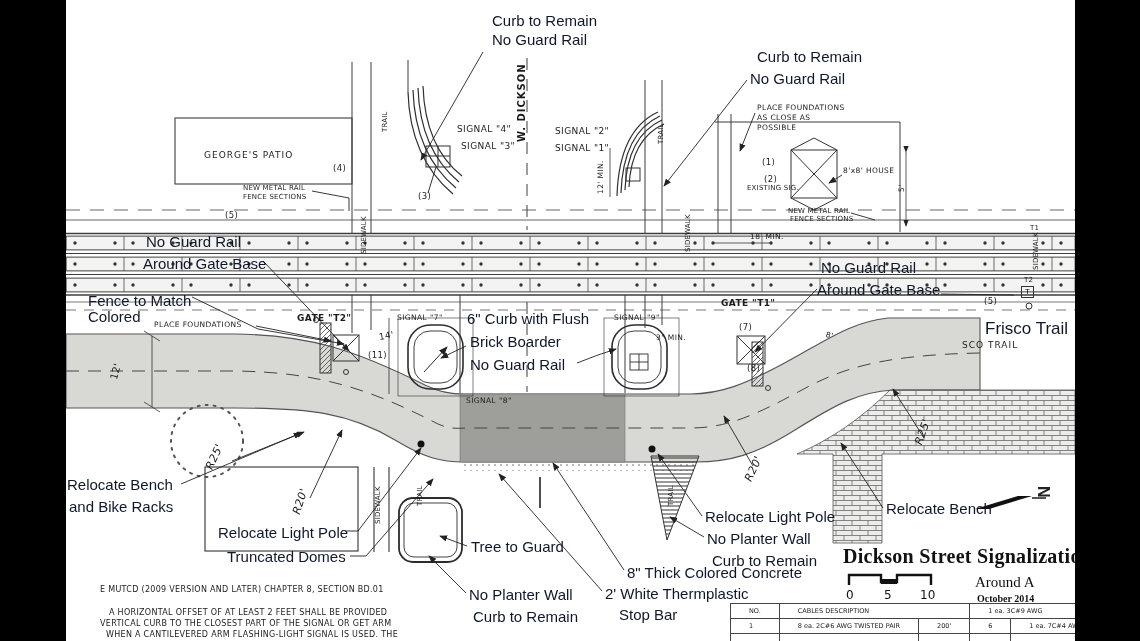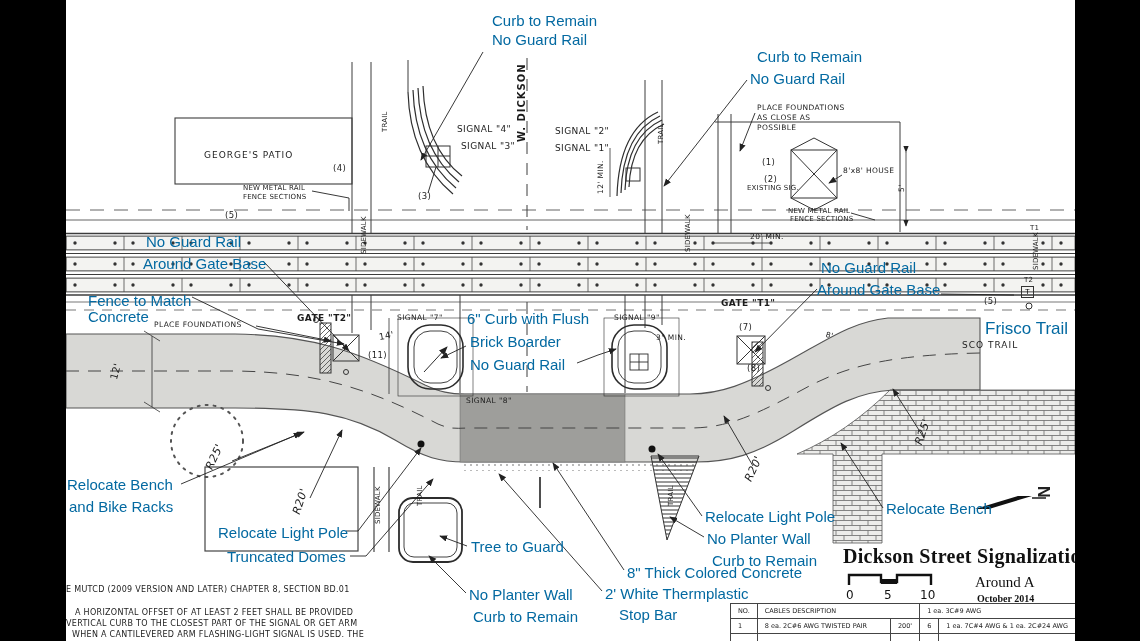--- a/index.html
+++ b/index.html
@@ -3,38 +3,38 @@
 <meta charset="utf-8">
 <style>
   html,body{margin:0;padding:0;background:#fff;}
   #canvas{position:relative;width:1140px;height:641px;background:#fff;overflow:hidden;
           font-family:"Liberation Sans",sans-serif;}
   .bar{position:absolute;top:0;height:641px;background:#000;z-index:50;}
   #bar-left{left:0;width:66px;}
   #bar-right{left:1075px;width:65px;}
   svg.lines{position:absolute;left:0;top:0;z-index:1;}
   .t{position:absolute;white-space:nowrap;z-index:4;}
-  .callout{font-size:15px;line-height:1.25;color:#0369a1;}
+  .callout{font-size:15px;line-height:1.25;color:#0f172a;}
   .callout.lg{font-size:17px;}
   .plan{font-family:"DejaVu Sans",sans-serif;font-size:8.5px;color:#1c1c1c;letter-spacing:.4px;}
   .plan.xs{font-size:7px;letter-spacing:.2px;}
   .plan.sm{font-size:7.5px;}
   .plan.md{font-size:9px;}
   .plan.it{font-style:italic;font-size:11px;letter-spacing:.5px;}
   .rot{transform-origin:0 0;}
-  .note{font-family:"DejaVu Sans",sans-serif;font-size:8px;color:#222;letter-spacing:.3px;}
+  .note{font-family:"DejaVu Sans",sans-serif;font-size:8px;color:#222;letter-spacing:.3px;margin-left:34px;}
   .serif{font-family:"Liberation Serif",serif;color:#111;}
   #plan-title{font-size:20px;font-weight:bold;letter-spacing:.3px;}
   #exhibit{font-size:15px;}
   #date{font-size:10px;font-weight:bold;}
   .scale-num{font-family:"DejaVu Sans",sans-serif;font-size:12px;color:#111;}
   #cable-table{position:absolute;left:730px;top:603px;width:346px;z-index:5;}
   #cable-table table{border-collapse:collapse;width:100%;font-family:"DejaVu Sans",sans-serif;
       font-size:6.5px;color:#222;}
-  #cable-table td{border:1px solid #444;padding:1px 7px;height:12px;overflow:hidden;white-space:nowrap;}
+  #cable-table td{border:1px solid #444;padding:1px 18px;height:12px;overflow:hidden;white-space:nowrap;}
   #t-box{border:1px solid #333;width:11px;height:10px;font-size:7px;text-align:center;line-height:10px;
       font-family:"DejaVu Sans",sans-serif;}
   #compass-n{font-size:16px;font-weight:bold;color:#222;}
 </style>
 </head>
 <body>
 
 <div id="canvas">
 
   <svg class="lines" width="1140" height="641" viewBox="0 0 1140 641">
@@ -244,21 +244,21 @@
     </g>
   </svg>
 
   <span class="t callout" style="left:492px;top:12px">Curb to Remain</span>
   <span class="t callout" style="left:492px;top:31px">No Guard Rail</span>
   <span class="t callout" style="left:757px;top:48px">Curb to Remain</span>
   <span class="t callout" style="left:750px;top:70px">No Guard Rail</span>
   <span class="t callout" style="left:146px;top:233px">No Guard Rail</span>
   <span class="t callout" style="left:143px;top:255px">Around Gate Base</span>
   <span class="t callout" style="left:88px;top:292px">Fence to Match</span>
-  <span class="t callout" style="left:88px;top:308px">Concrete</span>
+  <span class="t callout" style="left:88px;top:308px">Colored</span>
   <span class="t callout" style="left:467px;top:310px">6" Curb with Flush</span>
   <span class="t callout" style="left:470px;top:333px">Brick Boarder</span>
   <span class="t callout" style="left:470px;top:356px">No Guard Rail</span>
   <span class="t callout" style="left:821px;top:259px">No Guard Rail</span>
   <span class="t callout" style="left:817px;top:281px">Around Gate Base</span>
   <span class="t callout lg" style="left:985px;top:318px">Frisco Trail</span>
   <span class="t callout" style="left:67px;top:476px">Relocate Bench</span>
   <span class="t callout" style="left:69px;top:498px">and Bike Racks</span>
   <span class="t callout" style="left:218px;top:524px">Relocate Light Pole</span>
   <span class="t callout" style="left:227px;top:548px">Truncated Domes</span>
@@ -301,21 +301,21 @@
   <span class="t plan" style="left:762px;top:157px">(1)</span>
   <span class="t plan" style="left:764px;top:174px">(2)</span>
   <span class="t plan" style="left:739px;top:322px">(7)</span>
   <span class="t plan" style="left:747px;top:363px">(8)</span>
   <span class="t plan" style="left:368px;top:350px">(11)</span>
   <span class="t plan" style="left:984px;top:296px">(5)</span>
   <span class="t plan xs" style="left:1030px;top:224px">T1</span>
   <span class="t plan xs" style="left:1024px;top:276px">T2</span>
   <div class="t" id="t-box" style="left:1021px;top:286px">T</div>
 
-  <span class="t plan sm" style="left:750px;top:232px">20' MIN.</span>
+  <span class="t plan sm" style="left:750px;top:232px">18' MIN.</span>
   <span class="t plan md rot" style="left:378px;top:332px;transform:rotate(-10deg)">14'</span>
   <span class="t plan sm" style="left:656px;top:333px">3" MIN.</span>
   <span class="t plan sm rot" style="left:827px;top:330px;transform:rotate(14deg)">8'</span>
   <span class="t plan sm rot" style="left:897px;top:192px;transform:rotate(-90deg)">5'</span>
   <span class="t plan rot" style="left:108px;top:378px;font-size:10px;transform:rotate(-75deg)">12'</span>
   <span class="t plan sm rot" style="left:596px;top:194px;transform:rotate(-90deg)">12' MIN.</span>
   <span class="t plan it rot" style="left:203px;top:466px;transform:rotate(-65deg)">R25'</span>
   <span class="t plan it rot" style="left:290px;top:512px;transform:rotate(-72deg)">R20'</span>
   <span class="t plan it rot" style="left:742px;top:478px;transform:rotate(-65deg)">R20'</span>
   <span class="t plan it rot" style="left:912px;top:442px;transform:rotate(-70deg)">R25'</span>

